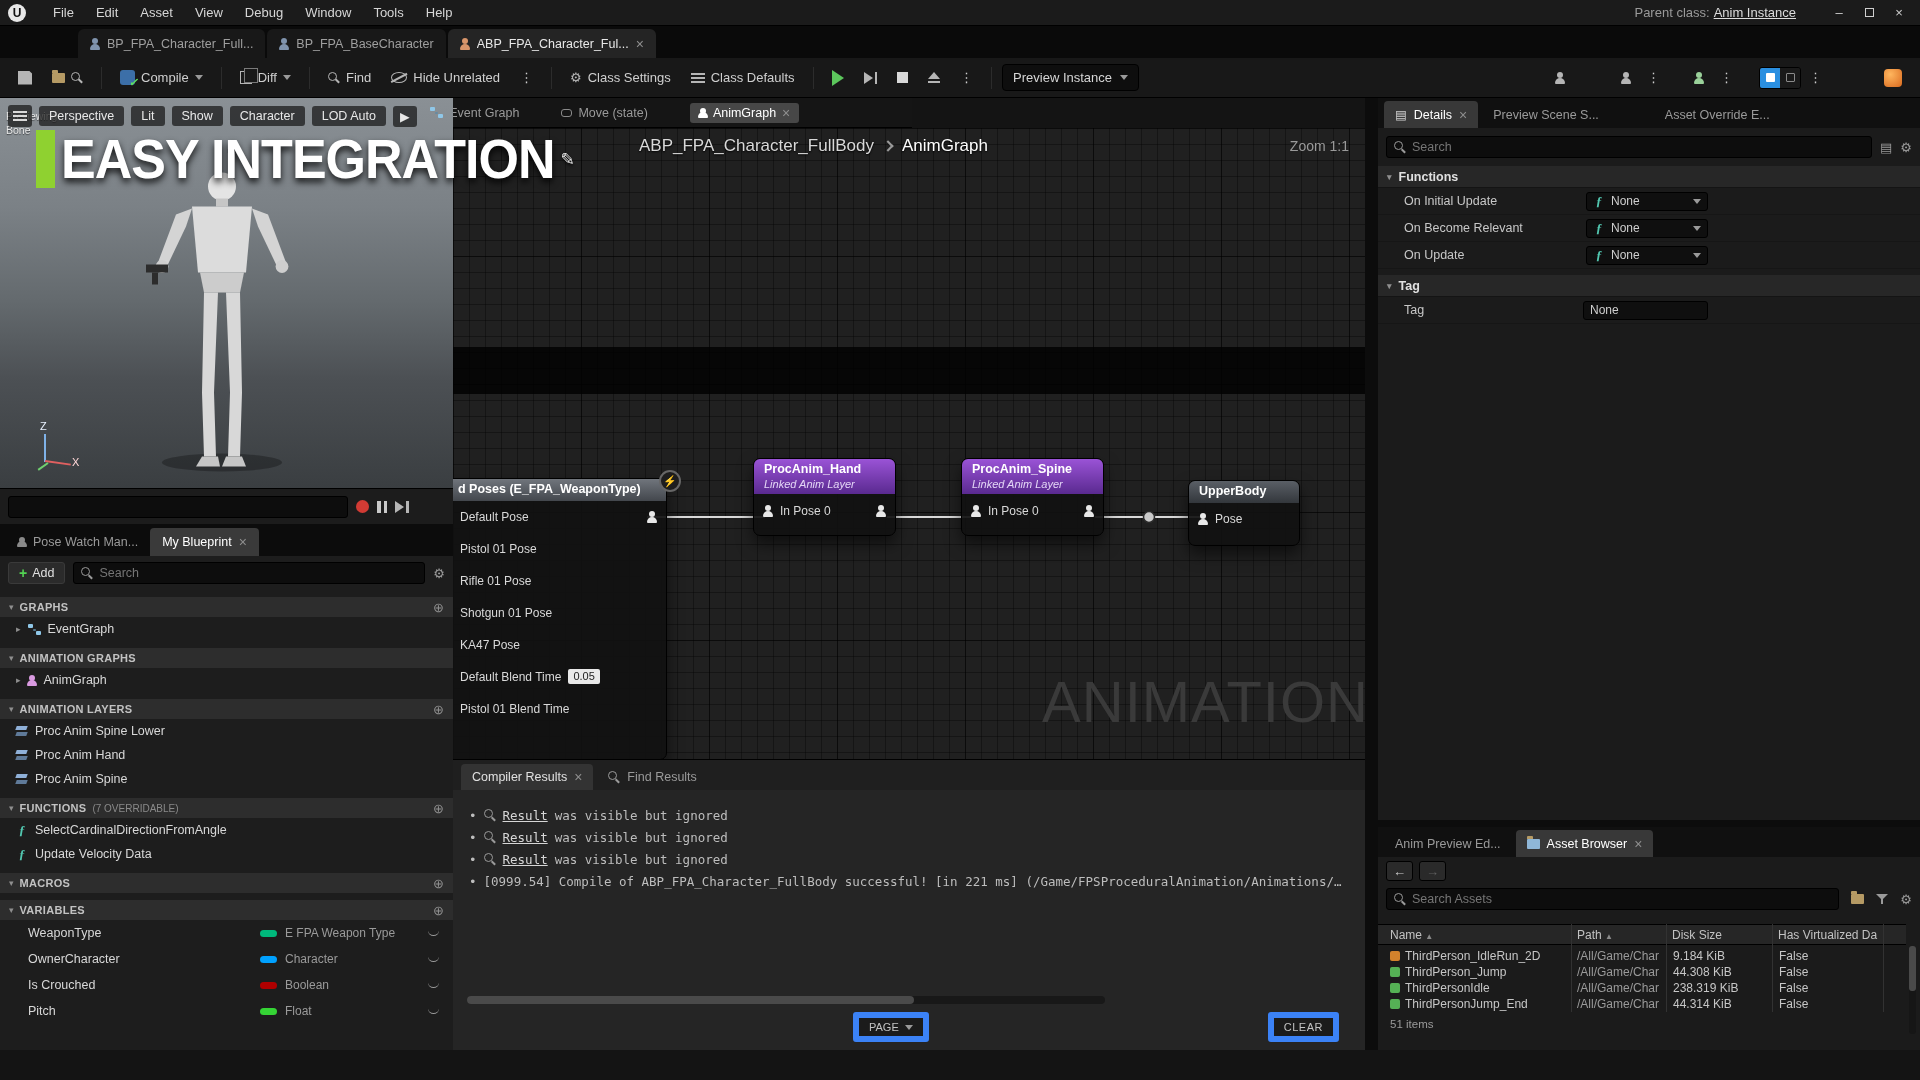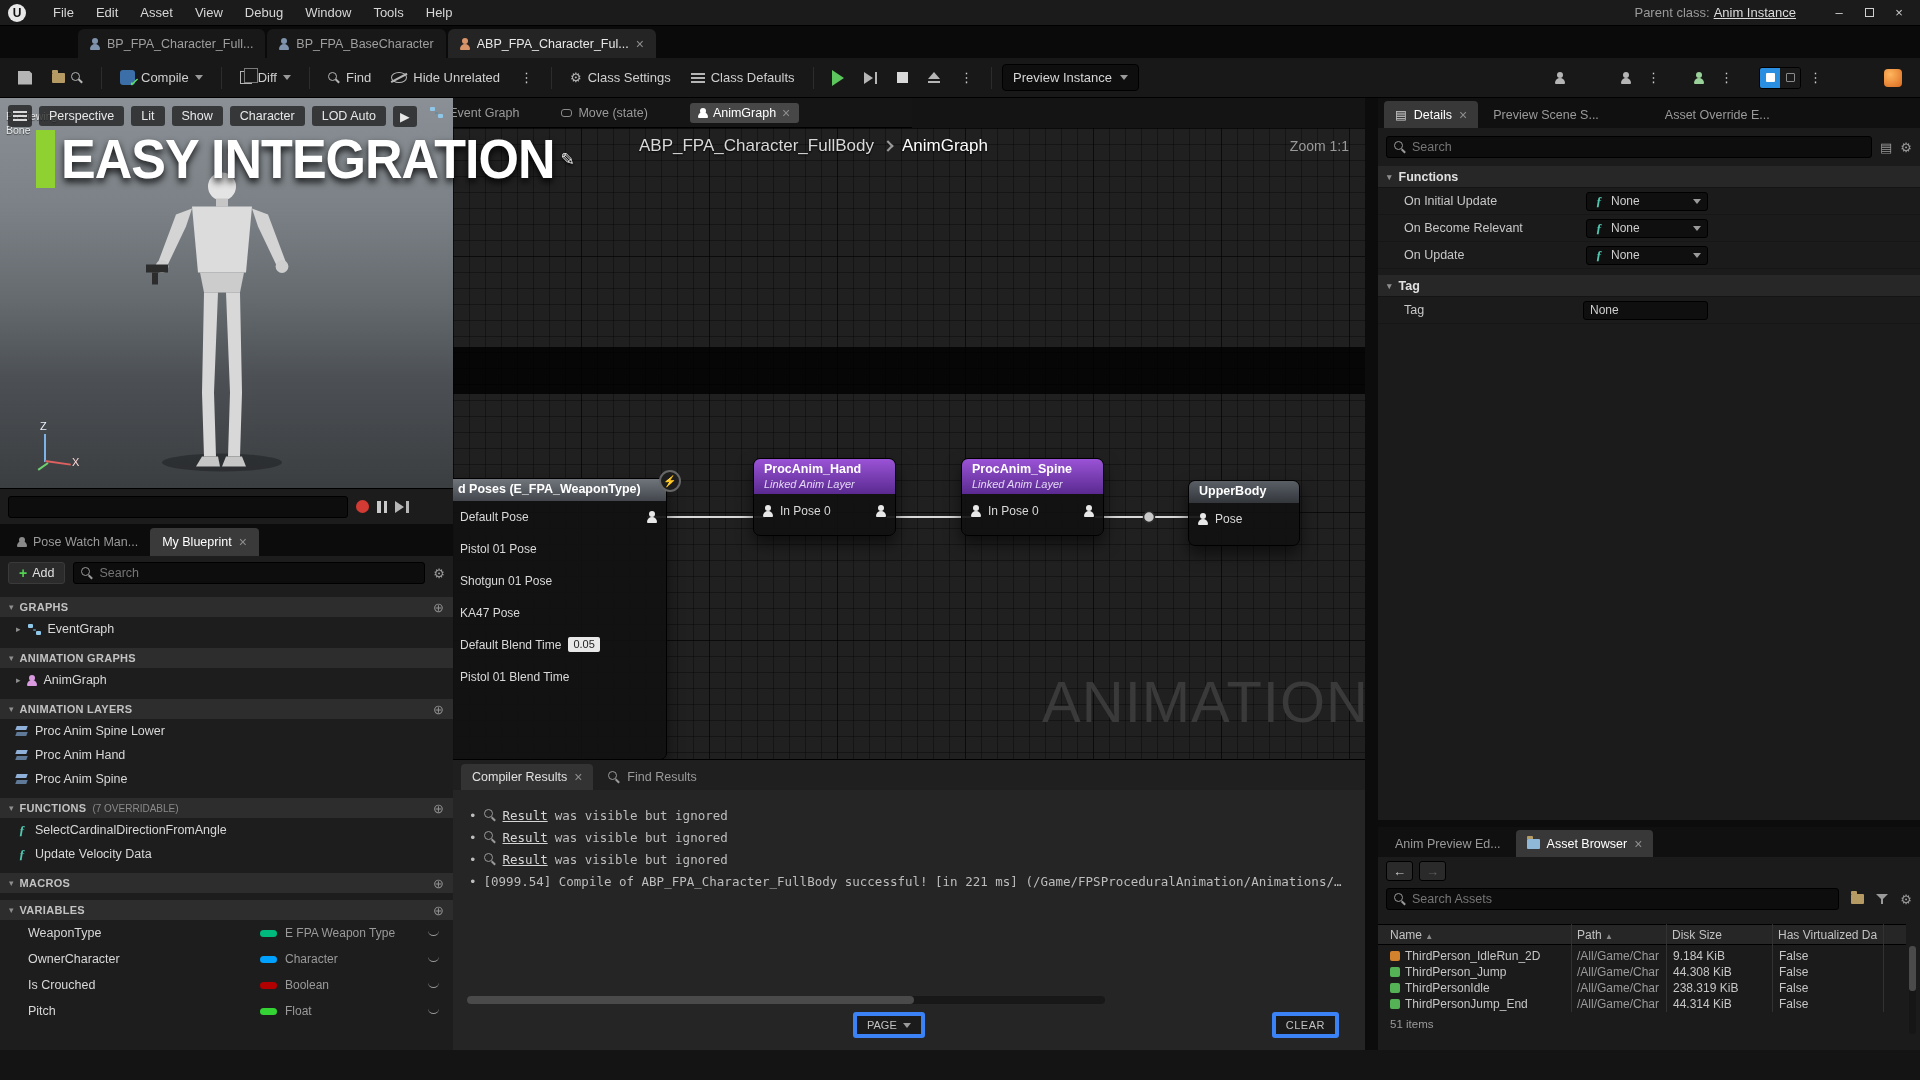--- a/index.html
+++ b/index.html
@@ -108,21 +108,21 @@
 .valbox{background:#e8e8e8;color:#222;font-size:11px;border-radius:2px;padding:0 5px;line-height:15px}
 .fastpath{width:22px;height:22px;border-radius:50%;background:#1d1d1d;border:2px solid #666;display:flex;align-items:center;justify-content:center;color:#ffd95e;font-size:11px}
 #compiler{position:absolute;left:0;top:631px;width:912px;height:291px;background:#252525;border-top:1px solid #000}
 .ctabrow{height:30px;background:#1f1f1f;display:flex;align-items:flex-end;padding-left:8px;gap:4px}
 .ctab{height:26px;display:flex;align-items:center;gap:7px;padding:0 11px;font-size:12.5px;color:#9a9a9a}
 .ctab.active{background:#333;color:#e0e0e0;border-radius:4px 4px 0 0}
 .logline{display:flex;align-items:center;gap:7px;font-family:"DejaVu Sans Mono",monospace;font-size:12.5px;color:#bdbdbd;height:22px;padding-left:16px}
 .loglink{text-decoration:underline;color:#d6d6d6}
 .hscroll{position:absolute;left:14px;right:260px;top:236px;height:8px;background:#181818;border-radius:4px}
 .hthumb{position:absolute;left:0;top:0;height:8px;width:70%;background:#4a4a4a;border-radius:4px}
-.smallbtn{background:#1b1b1b;border:4px solid #3b82f6;border-radius:3px;color:#c2c2c2;font-size:11px;padding:3px 10px;display:flex;align-items:center;gap:6px}
+.smallbtn{background:#1b1b1b;border:6px solid #3b82f6;border-radius:3px;color:#c2c2c2;font-size:11px;padding:3px 10px;display:flex;align-items:center;gap:6px}
 
 #rsplit{left:1365px;top:98px;width:13px;height:952px;background:#0c0c0c}
 #rightpanel{left:1378px;top:98px;width:542px;height:952px;background:#1b1b1b}
 .rtabs{height:30px;background:#101010;display:flex;align-items:flex-end;padding-left:6px;gap:4px}
 .rtab{height:27px;display:flex;align-items:center;gap:7px;padding:0 11px;font-size:12.5px;color:#9a9a9a}
 .rtab.active{background:#383838;color:#fff;border-radius:4px 4px 0 0}
 .dtl-cat{height:22px;display:flex;align-items:center;gap:7px;background:#272727;padding:0 9px;font-size:12.5px;font-weight:bold;color:#e0e0e0;border-bottom:1px solid #141414}
 .dtl-row{height:27px;display:flex;align-items:center;padding-left:26px;font-size:12.5px;color:#c8c8c8;border-bottom:1px solid #161616}
 .dd{position:absolute;left:208px;width:122px;height:19px;background:#0f0f0f;border:1px solid #000;border-radius:3px;display:flex;align-items:center;gap:6px;padding:0 6px;font-size:12px;color:#cfcfcf}
 .folder{width:13px;height:10px;background:#b59a64;border-radius:1px;position:relative;display:inline-block;flex:none}
@@ -505,20 +505,23 @@
     </svg>
 
     <div class="node" style="left:-60px;top:350px;width:274px;height:282px">
       <div class="nhead grayhead" style="padding-left:64px">d Poses (E_FPA_WeaponType)</div>
       <div class="pinrow" style="height:32px;padding-left:66px">
           <span>Default Pose</span>
           <span class="person" style="color:#e8e8e8;margin-left:auto"></span>
         </div>
       <div class="pinrow" style="height:32px;padding-left:66px">
           <span>Pistol 01 Pose</span>
+        </div>
+      <div class="pinrow" style="height:32px;padding-left:66px">
+          <span>Rifle 01 Pose</span>
         </div>
       <div class="pinrow" style="height:32px;padding-left:66px">
           <span>Shotgun 01 Pose</span>
         </div>
       <div class="pinrow" style="height:32px;padding-left:66px">
           <span>KA47 Pose</span>
         </div>
       <div class="pinrow" style="height:32px;padding-left:66px">
           <span>Default Blend Time</span>
           <span class="valbox">0.05</span>

